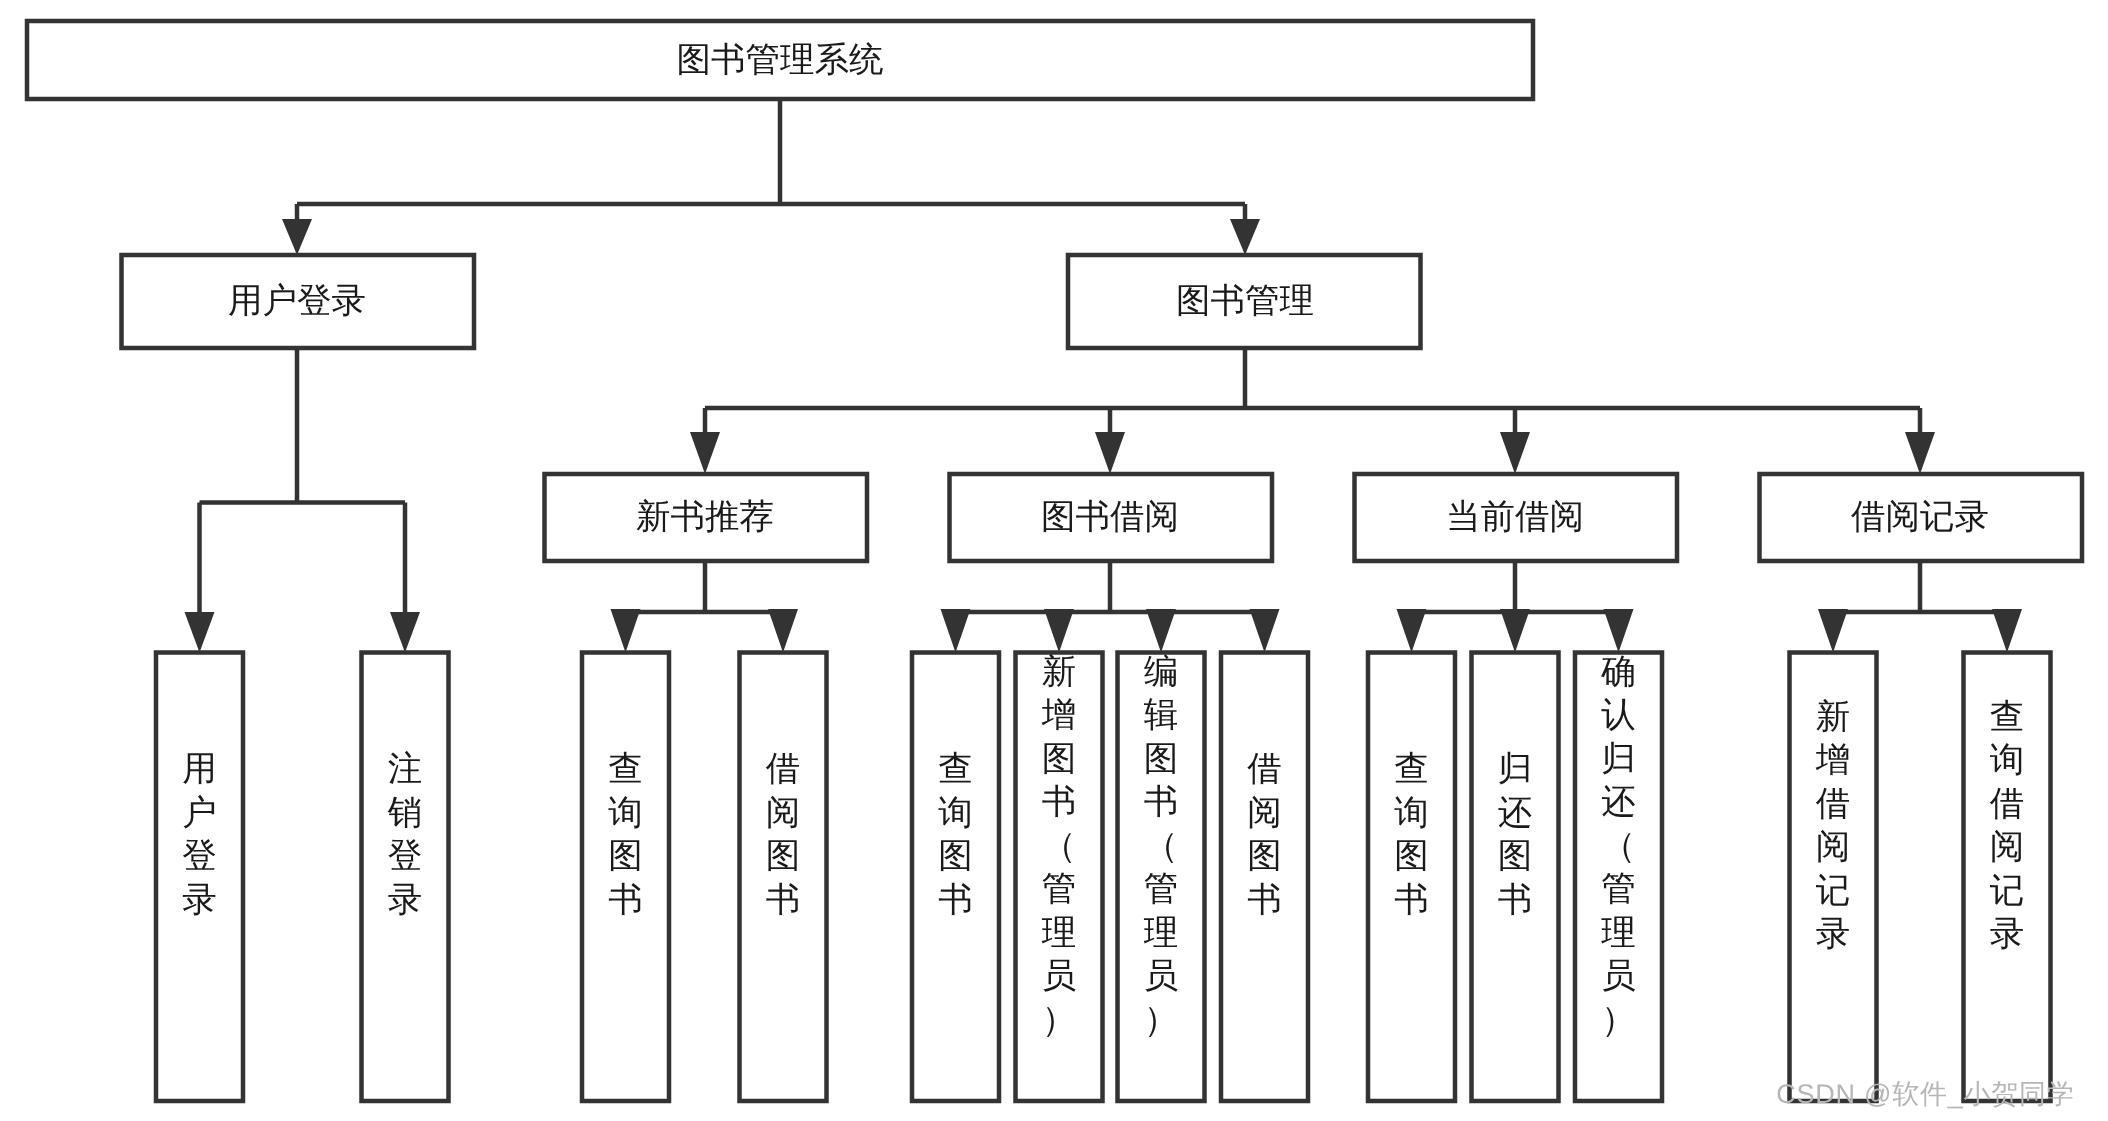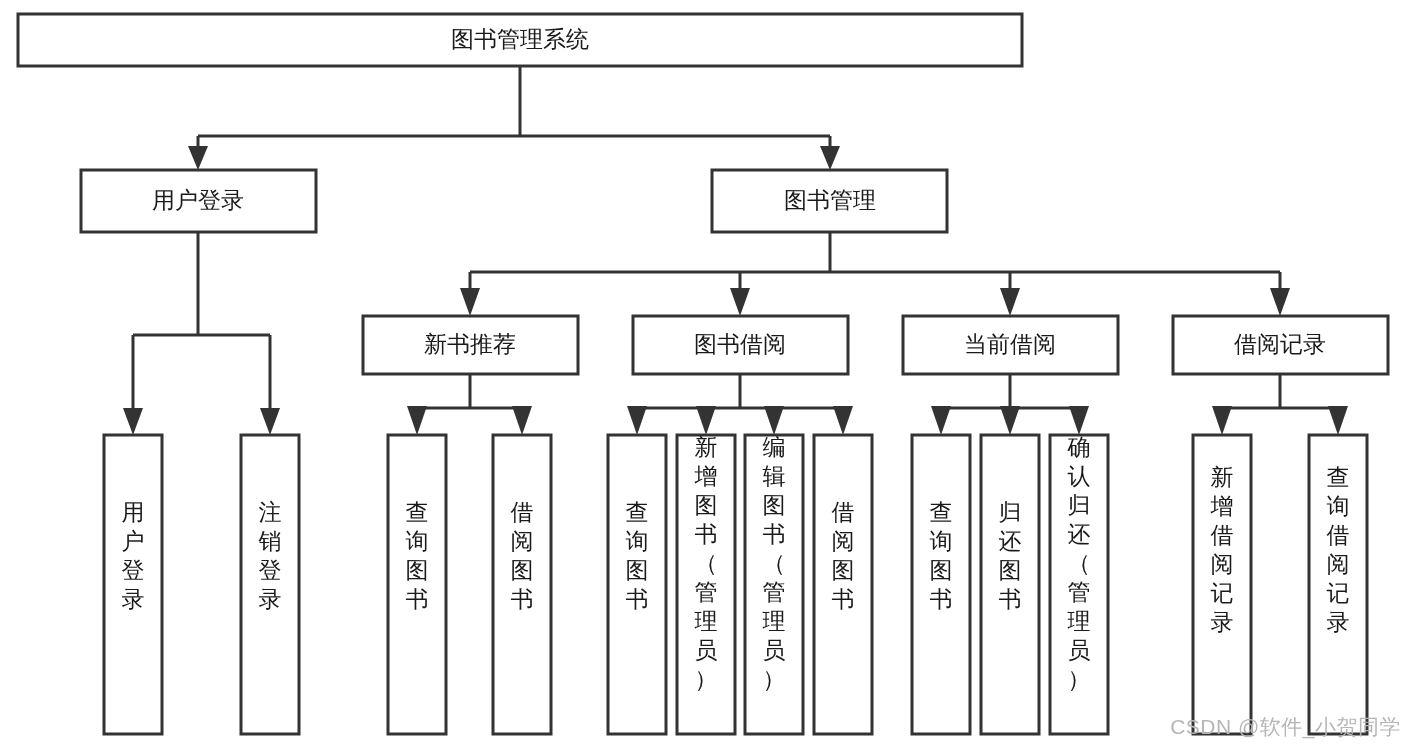--- a/index.html
+++ b/index.html
@@ -43,24 +43,24 @@
     dominant-baseline: middle;
   }
   .node-label-v {
     fill: #1a1a1a;
     font-family: "Liberation Sans", "DejaVu Sans", sans-serif;
     font-size: 23px;
     text-anchor: middle;
   }
   .watermark {
     position: absolute;
-    right: 4px;
+    right: 22px;
     bottom: 6px;
     font-family: "Liberation Sans", "DejaVu Sans", sans-serif;
-    font-size: 21px;
+    font-size: 18px;
     color: #b6b6b6;
     white-space: nowrap;
     letter-spacing: 0.5px;
   }
 </style>
 </head>
 <body>
 
 <svg id="diagram" viewBox="0 0 1405 747">
 

